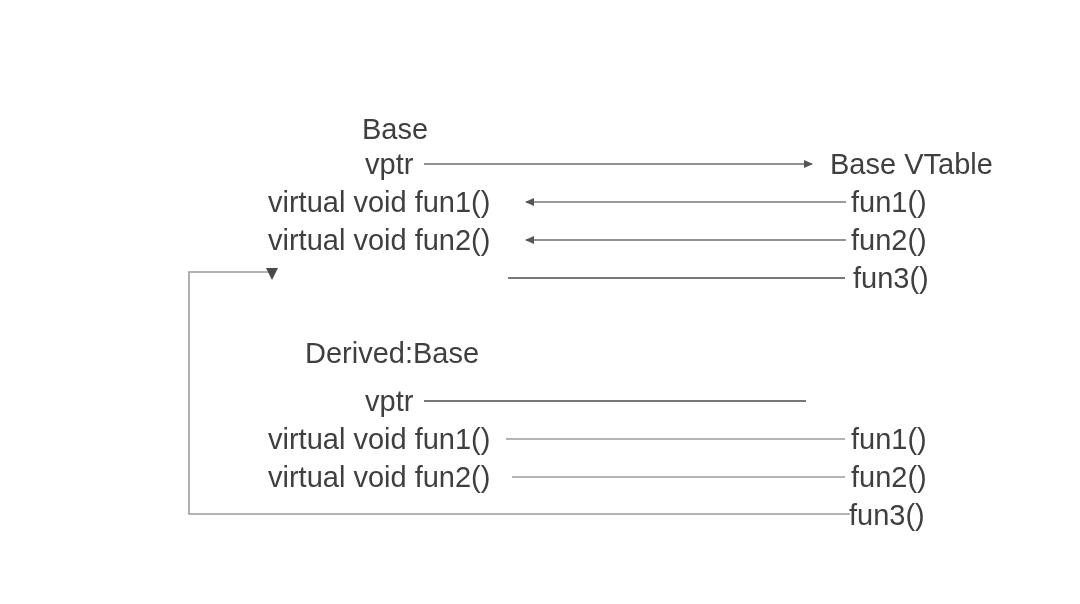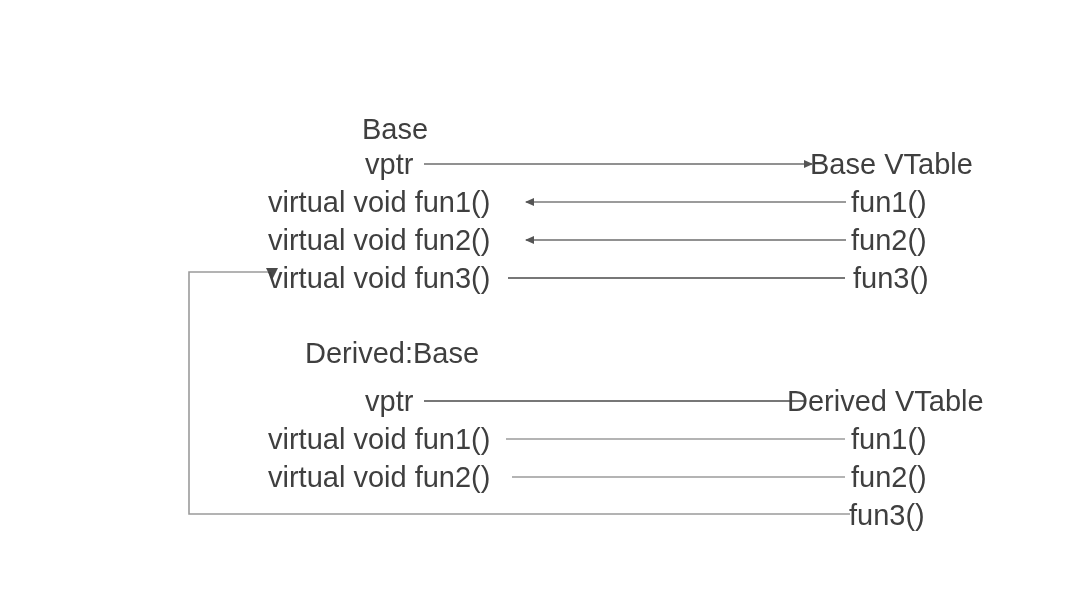--- a/index.html
+++ b/index.html
@@ -74,39 +74,37 @@
   </svg>
 
   <div class="lbl" style="left:362px; top:112px;">Base</div>
 
   <div class="lbl" style="left:365px; top:147px;">vptr</div>
 
   <div class="lbl" style="left:268px; top:185px;">virtual void fun1()</div>
 
   <div class="lbl" style="left:268px; top:223px;">virtual void fun2()</div>
 
-  <div class="lbl" style="left:268px; top:261px;">virtual void fun3()</div>
 
-  <div class="lbl right" style="left:810px; top:147px;">Base VTable</div>
+  <div class="lbl right" style="left:830px; top:147px;">Base VTable</div>
 
   <div class="lbl right" style="left:851px; top:185px;">fun1()</div>
 
   <div class="lbl right" style="left:851px; top:223px;">fun2()</div>
 
   <div class="lbl right" style="left:853px; top:261px;">fun3()</div>
 
   <div class="lbl" style="left:305px; top:336px;">Derived:Base</div>
 
   <div class="lbl" style="left:365px; top:384px;">vptr</div>
 
   <div class="lbl" style="left:268px; top:422px;">virtual void fun1()</div>
 
   <div class="lbl" style="left:268px; top:460px;">virtual void fun2()</div>
 
-  <div class="lbl right" style="left:787px; top:384px;">Derived VTable</div>
 
   <div class="lbl right" style="left:851px; top:422px;">fun1()</div>
 
   <div class="lbl right" style="left:851px; top:460px;">fun2()</div>
 
   <div class="lbl right" style="left:849px; top:498px;">fun3()</div>
 
 </div>
 
 </body></html>

